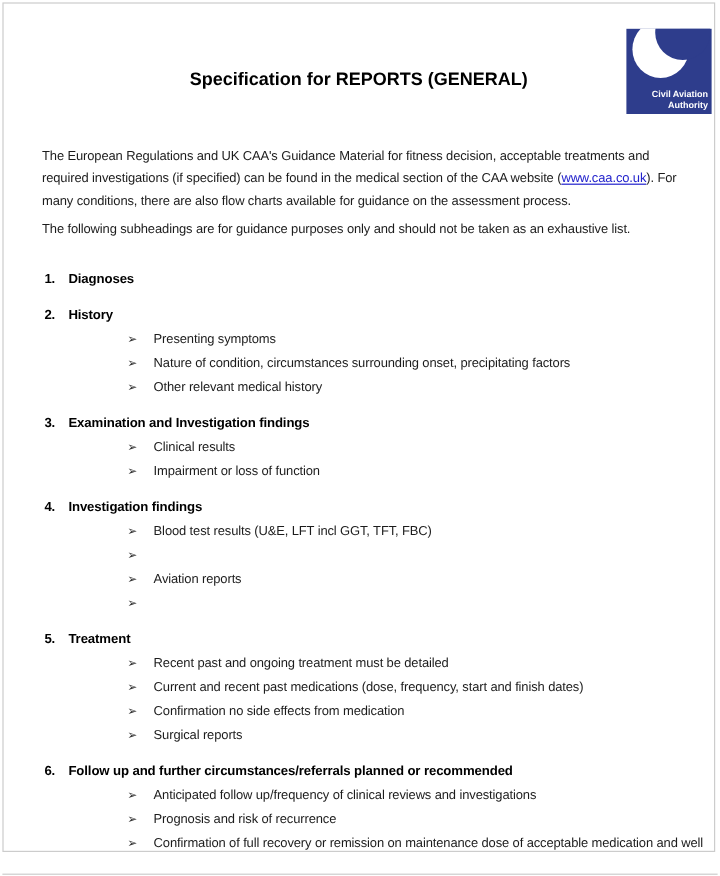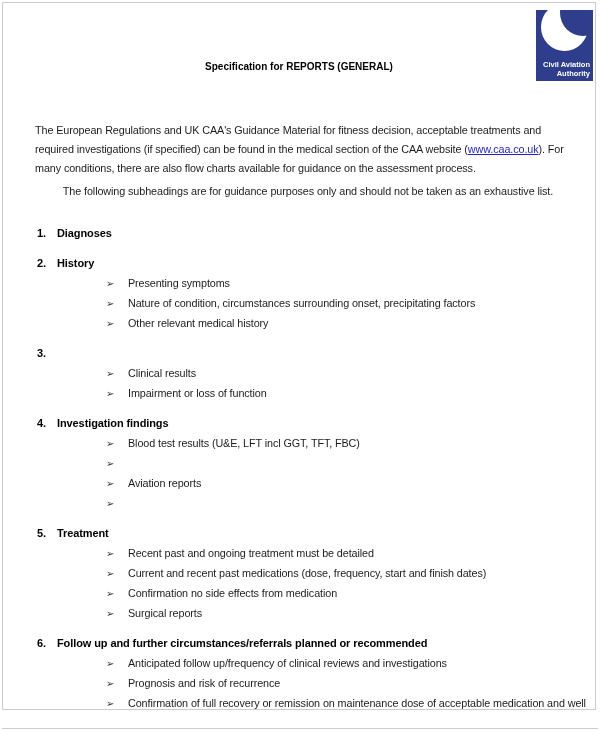--- a/index.html
+++ b/index.html
@@ -17,48 +17,48 @@
     position:absolute;left:2px;top:2px;width:594px;height:708px;
     border:1px solid var(--border-gray);background:#fff;overflow:hidden;
     box-sizing:border-box;
   }
   .next-page-edge{
     position:absolute;left:2px;right:2px;top:728px;height:0;
     border-top:1px solid var(--border-gray);
   }
   
   .logo{
-    position:absolute;top:7px;right:2px;width:57px;height:71px;
+    position:absolute;top:21px;right:2px;width:71px;height:71px;
     background:var(--logo-blue);overflow:hidden;
   }
   .logo .moon{
     position:absolute;left:5px;top:-7px;width:47px;height:48px;
     background:#ffffff;border-radius:50%;
   }
   .logo .moon-cut{
     position:absolute;left:24px;top:-20px;width:46px;height:46px;
     background:var(--logo-blue);border-radius:50%;
   }
   .logo .logo-text{
     position:absolute;right:3px;bottom:3px;text-align:right;
     color:#ffffff;font-size:7.5px;font-weight:bold;line-height:8.5px;
     letter-spacing:0;white-space:nowrap;
   }
   
   h1.doc-title{
     margin:0;padding-top:54px;text-align:center;
-    font-size:10px;font-weight:bold;color:#000;line-height:20px;
+    font-size:15px;font-weight:bold;color:#000;line-height:20px;
   }
   
   p.intro{
     font-size:10.8px;line-height:19px;letter-spacing:-0.1px;
     margin:0 14px 0 32px;
   }
   p.intro-1{margin-top:44px;}
-  p.intro-2{margin-top:4px;text-align:center;}
+  p.intro-2{margin-top:4px;}
   a.doc-link{color:var(--link-blue);text-decoration:underline;cursor:pointer;}
   
   #sections{margin:0;}
   .section{margin-top:11px;}
   .section:first-child{margin-top:23px;}
   .sec-head{
     display:flex;padding-left:34px;font-weight:bold;font-size:11px;
     line-height:19px;color:#000;letter-spacing:-0.1px;
   }
   .sec-num{width:20px;flex:0 0 20px;}
@@ -119,20 +119,21 @@
   <li>
     <span class="glyph">➢</span>
     <span class="li-text">Other relevant medical history</span>
   </li>
 </ul>
   </div>
 
   <div class="section">
     <div class="sec-head">
       <span class="sec-num">3.</span>
+      <span class="sec-title">Examination and Investigation findings</span>
     </div>
     <ul class="bullets">
   <li>
     <span class="glyph">➢</span>
     <span class="li-text">Clinical results</span>
   </li>
 
   <li>
     <span class="glyph">➢</span>
     <span class="li-text">Impairment or loss of function</span>

